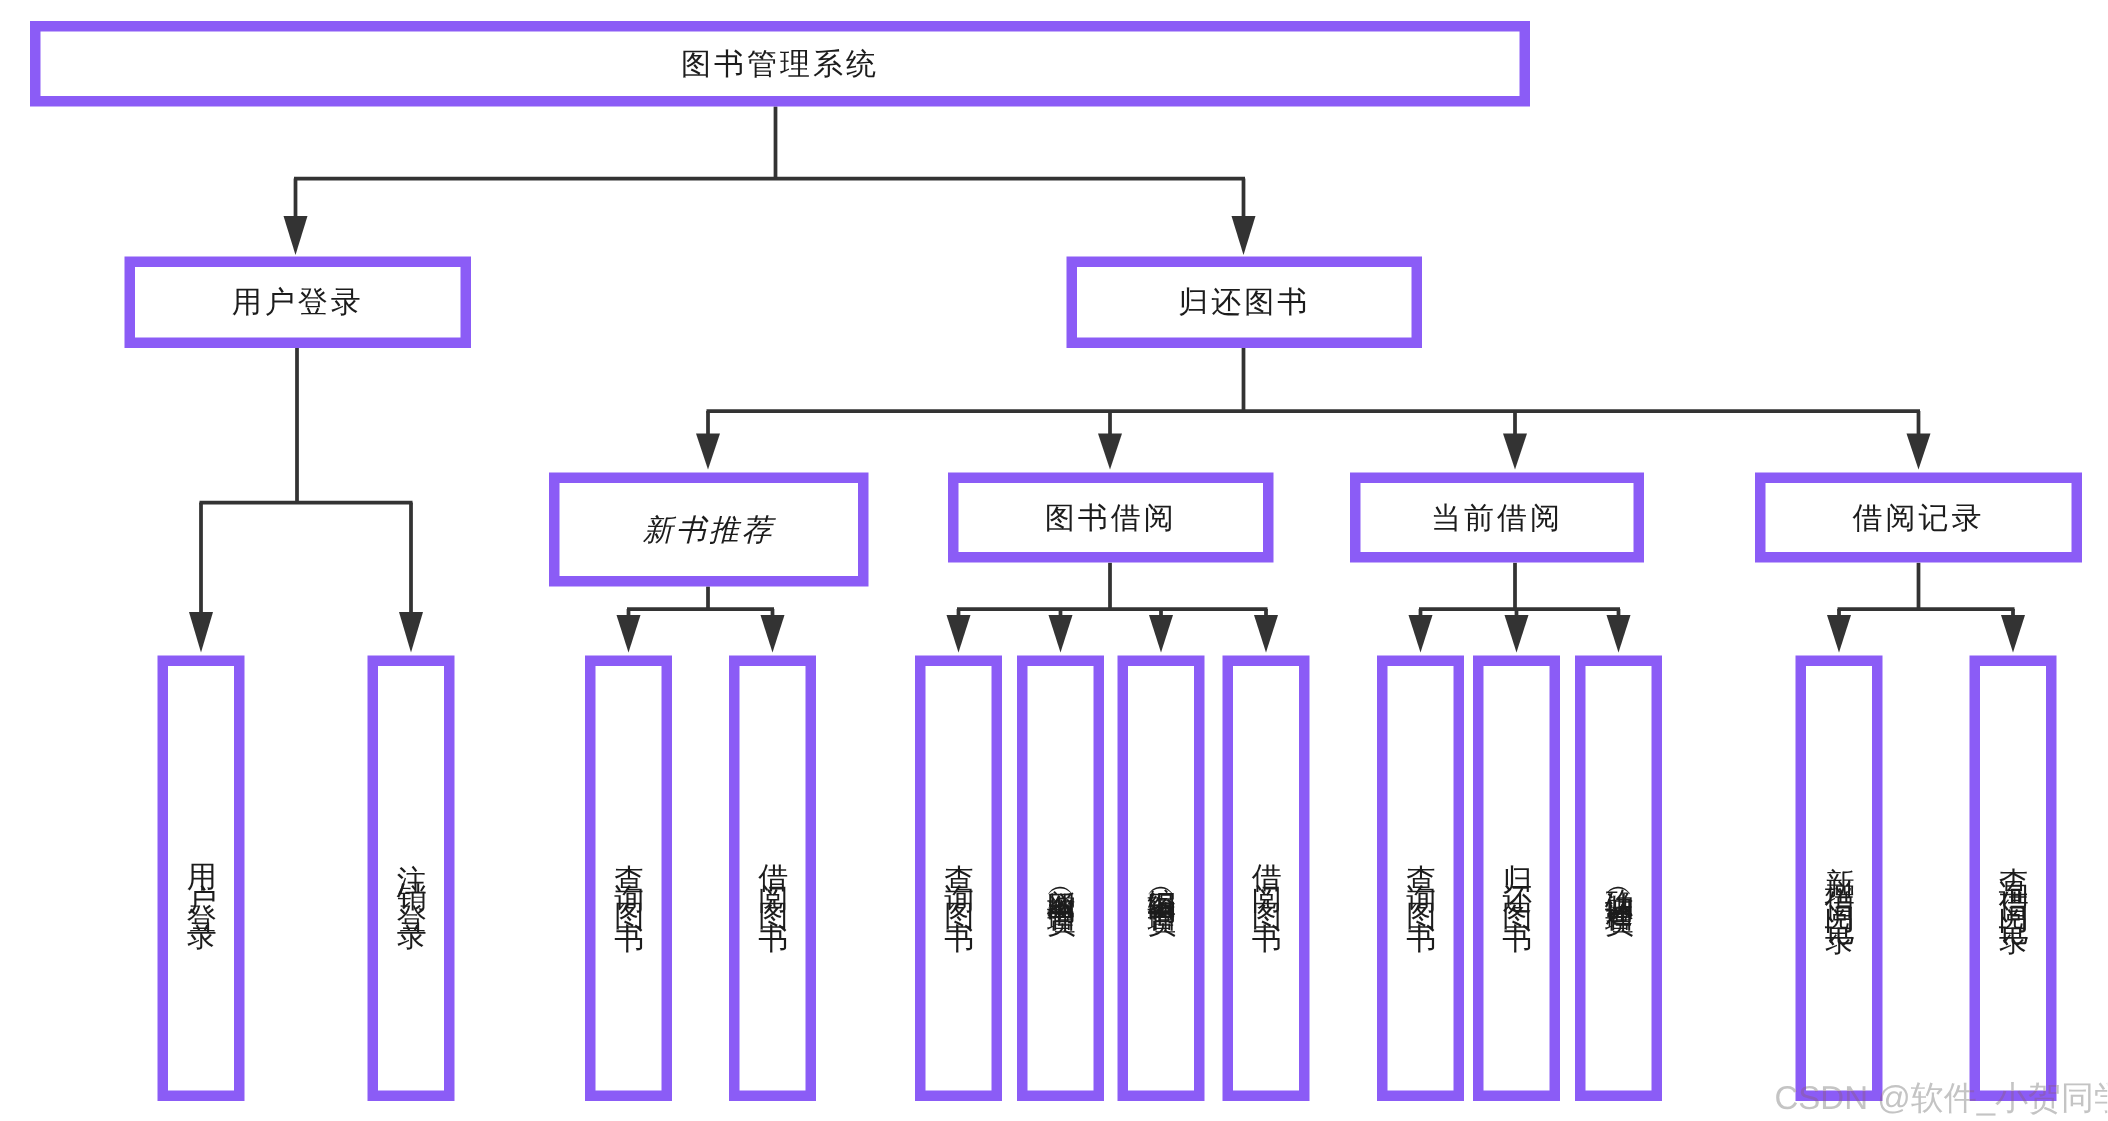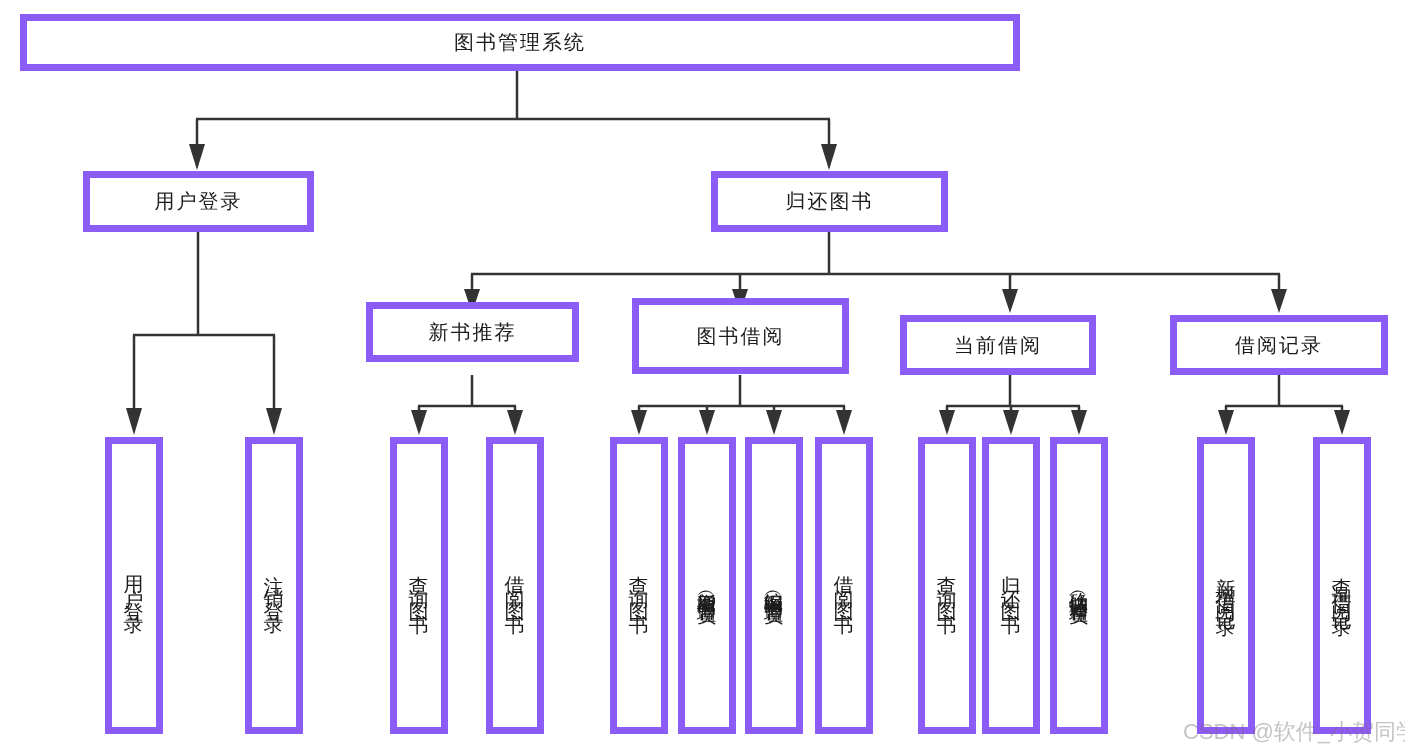--- a/index.html
+++ b/index.html
@@ -35,22 +35,22 @@
     z-index: 2;
   }
   .h-node {
     font-size: 20px;
     letter-spacing: 2px;
     font-weight: 500;
   }
   .root-node    { left: 20px;   top: 14px;  width: 1000px; height: 57px; }
   .login-node   { left: 83px;   top: 171px; width: 231px;  height: 61px; }
   .mgmt-node    { left: 711px;  top: 171px; width: 237px;  height: 61px; }
-  .sec-node-0   { left: 366px;  top: 302px; width: 213px;  height: 60px; }
-  .sec-node-1   { left: 632px;  top: 298px; width: 217px;  height: 76px; text-align: center; }
+  .sec-node-0   { left: 366px;  top: 315px; width: 213px;  height: 76px; font-style: italic; }
+  .sec-node-1   { left: 632px;  top: 315px; width: 217px;  height: 60px; text-align: center; }
   .sec-node-2   { left: 900px;  top: 315px; width: 196px;  height: 60px; }
   .sec-node-3   { left: 1170px; top: 315px; width: 218px;  height: 60px; }
 
   .leaf {
     top: 437px;
     width: 58px;
     height: 297px;
   }
   .vtext {
     writing-mode: vertical-rl;

